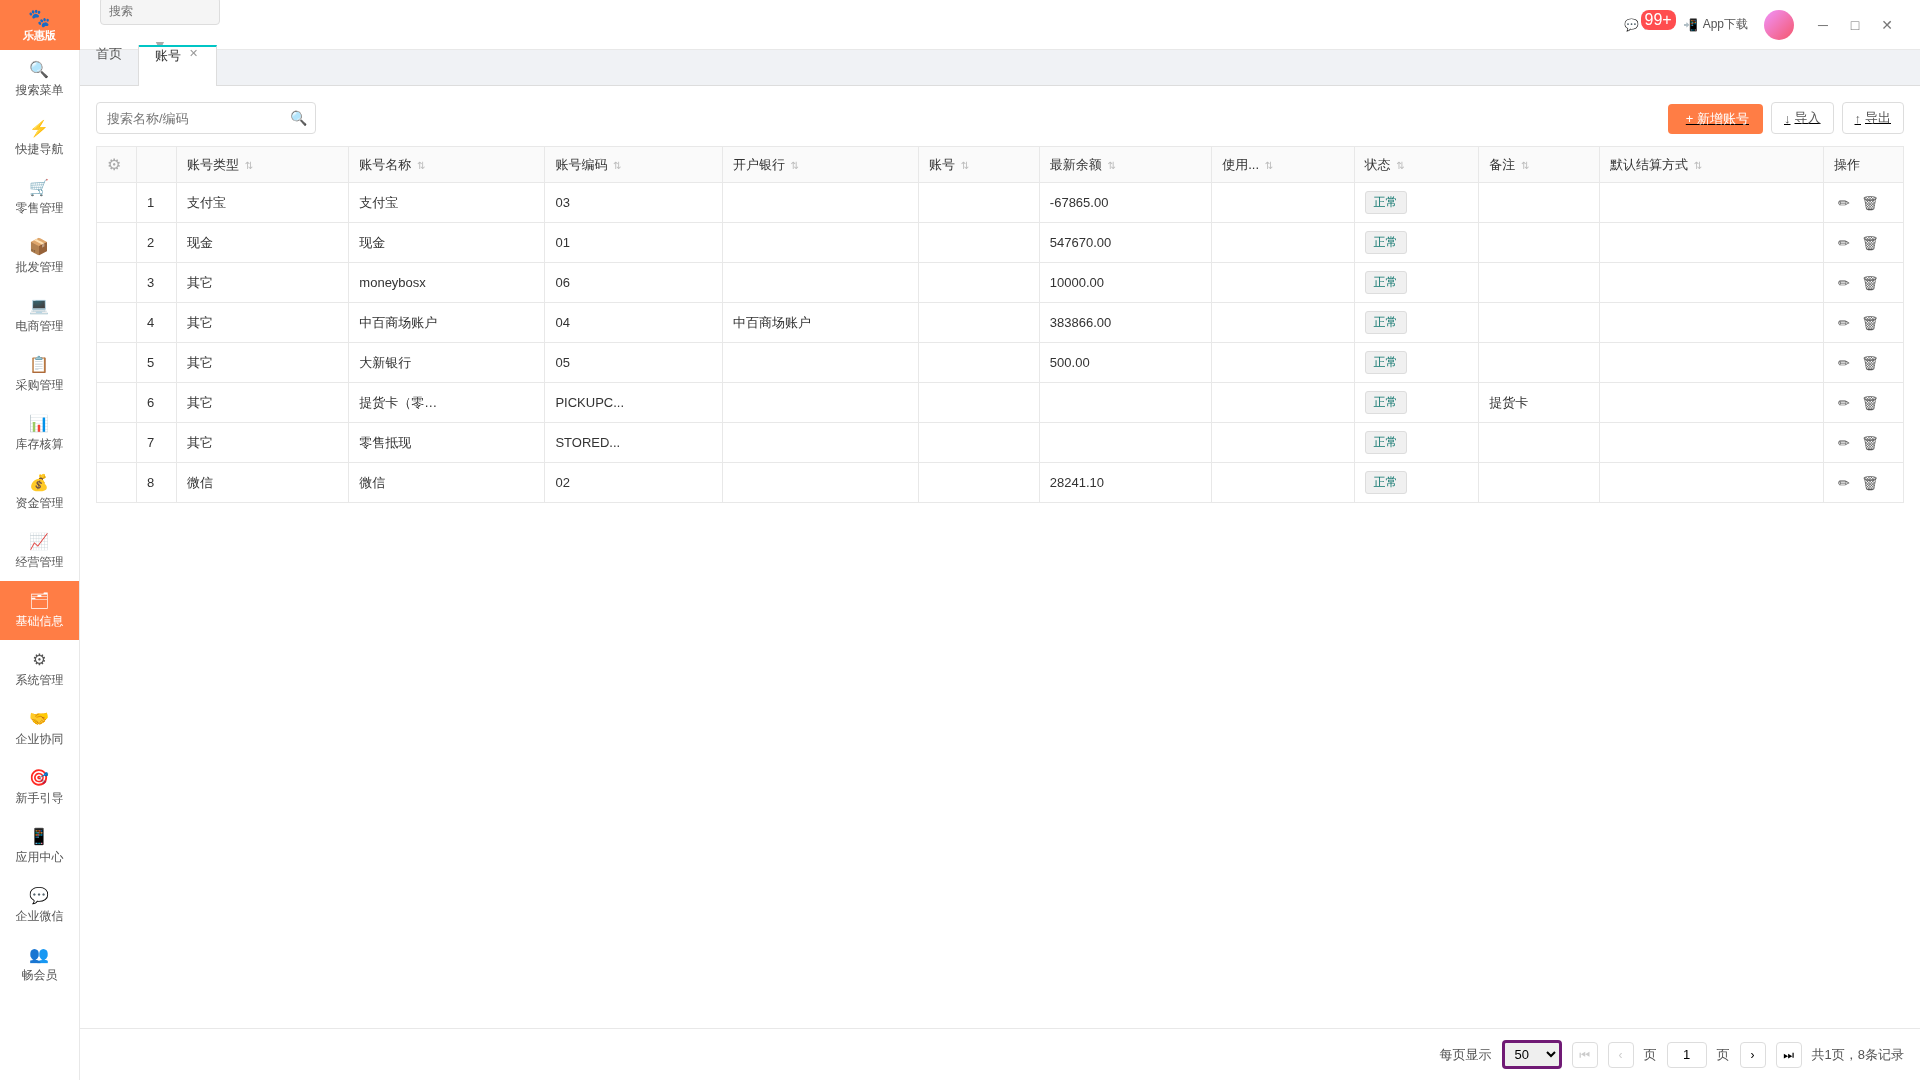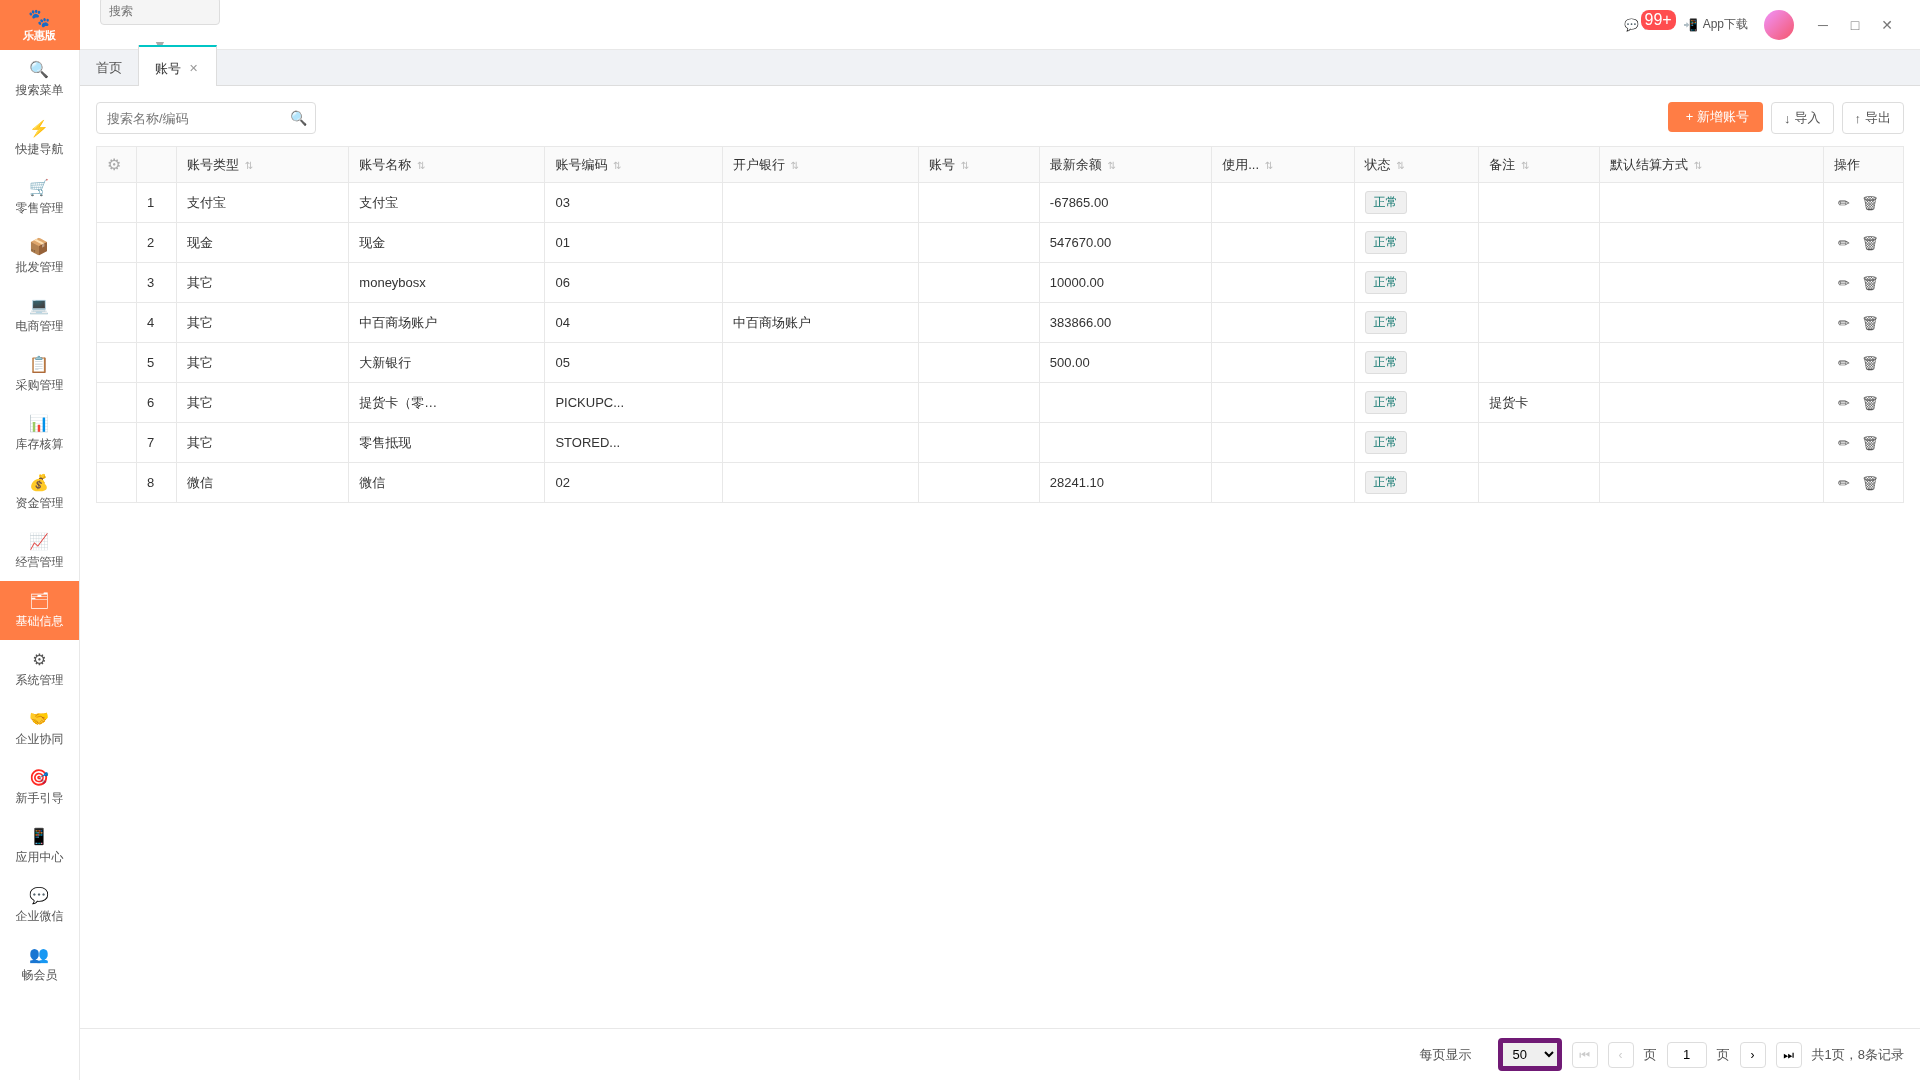--- a/index.html
+++ b/index.html
@@ -128,21 +128,21 @@
       background: #f0f2f5;
       display: flex;
       align-items: center;
       border-bottom: 1px solid #ddd;
       flex-shrink: 0;
     }
     .tab-item {
       height: 46px;
       padding: 0 16px;
       display: flex;
-      align-items: center;
+      align-items: flex-start;
       gap: 6px;
       font-size: 13px;
       cursor: pointer;
       border-right: 1px solid #ddd;
       color: #555;
     }
     .tab-item.active {
       background: #fff;
       color: #333;
       border-top: 2px solid #00c5c5;
@@ -185,22 +185,23 @@
     .search-icon {
       position: absolute;
       right: 8px;
       top: 50%;
       transform: translateY(-50%);
       color: #aaa;
       font-size: 14px;
     }
     .toolbar-right {
       display: flex;
-      align-items: flex-start;
+      align-items: flex-end;
       gap: 8px;
+      text-decoration: underline;
     }
     .btn-add {
       background: #ff7d45;
       color: white;
       border: none;
       padding: 6px 14px;
       border-radius: 4px;
       font-size: 13px;
       cursor: pointer;
       display: flex;
@@ -269,26 +270,25 @@
       justify-content: flex-end;
       gap: 10px;
       padding: 0 16px;
       border-top: 1px solid #e8e8e8;
       background: #fff;
       font-size: 13px;
       color: #555;
       flex-shrink: 0;
     }
     .page-size-select {
-      border: 5px solid #701a75;
+      border: 3px solid #701a75;
       border-radius: 4px;
       padding: 3px 6px;
       font-size: 13px;
       cursor: pointer;
-      margin-left: 16px;
     }
     .page-nav-btn {
       border: 1px solid #ddd;
       background: #fff;
       width: 26px;
       height: 26px;
       border-radius: 4px;
       cursor: pointer;
       display: flex;
       align-items: center;

